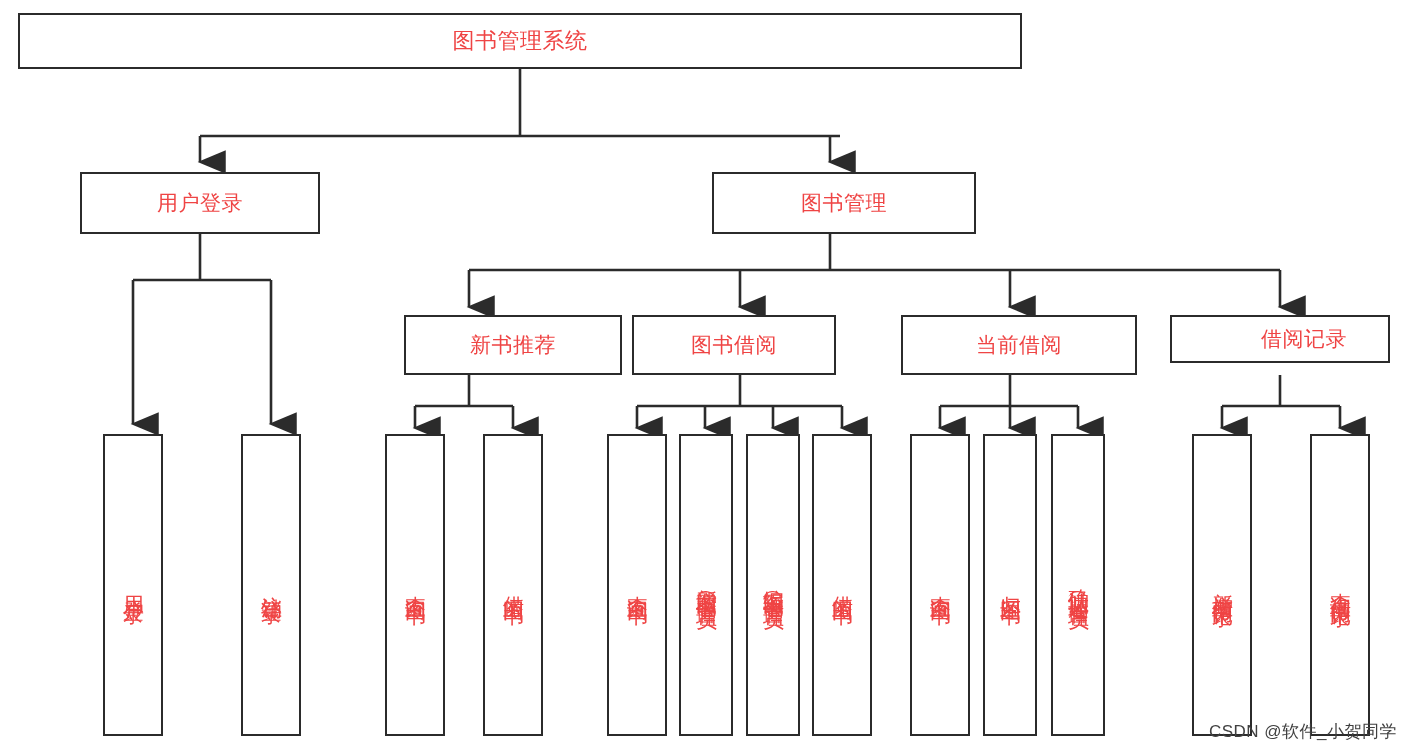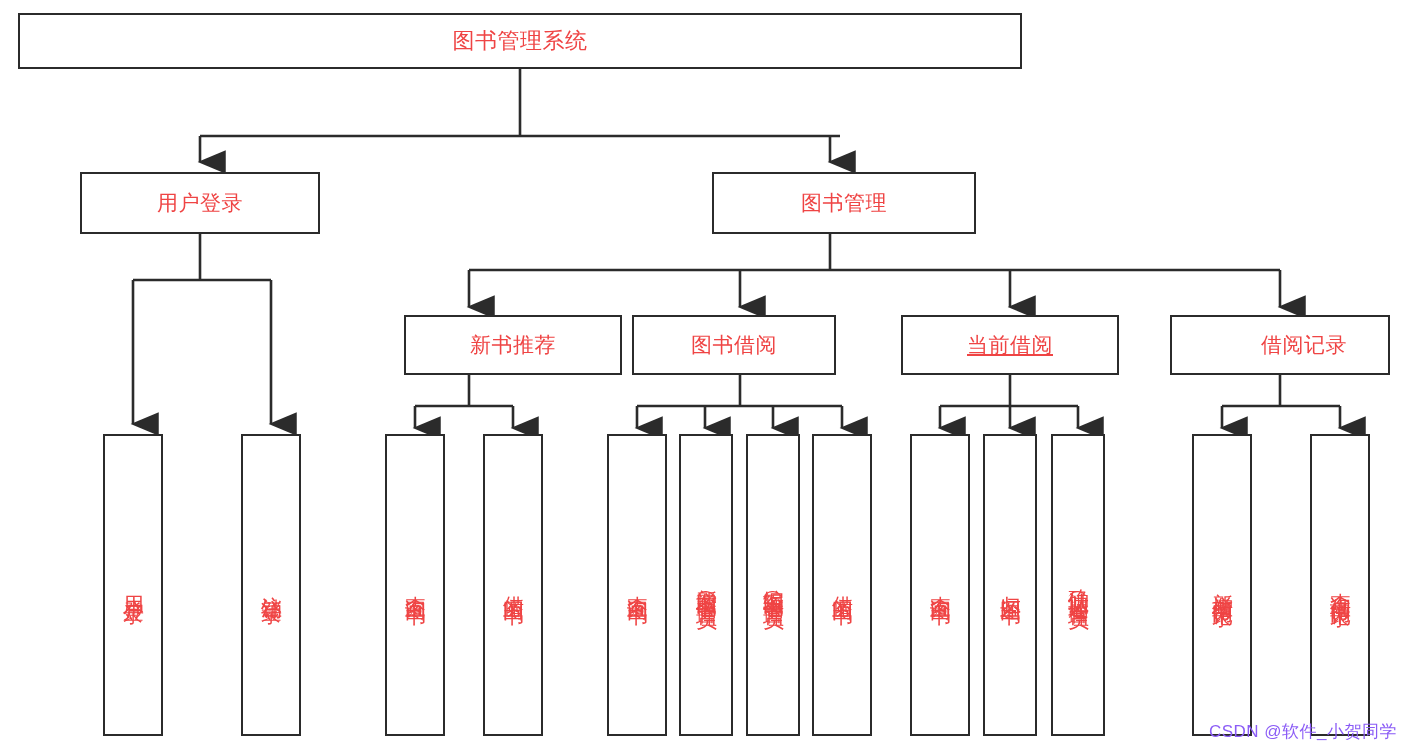--- a/index.html
+++ b/index.html
@@ -57,21 +57,21 @@
     -webkit-writing-mode: vertical-rl;
     letter-spacing: 3px;
     white-space: nowrap;
     display: block;
   }
   #watermark {
     position: absolute;
     right: 8px;
     bottom: 4px;
     font-size: 17px;
-    color: #8b5cf6;
+    color: #404040;
     white-space: nowrap;
     letter-spacing: 0.5px;
     font-family: "Liberation Sans", "DejaVu Sans", sans-serif;
   }
 </style>
 </head>
 <body>
 
 <div id="diagram-root">
 
@@ -136,24 +136,24 @@
   <div class="node horiz" style="left:712px; top:172px; width:264px; height:62px;">
     <span>图书管理</span>
   </div>
 
   <div class="node horiz" style="left:360px; top:315px; width:218px; height:60px;margin-left:44px;">
     <span>新书推荐</span>
   </div>
   <div class="node horiz" style="left:632px; top:315px; width:204px; height:60px;">
     <span>图书借阅</span>
   </div>
-  <div class="node horiz" style="left:901px; top:315px; width:218px; height:60px;text-decoration:underline;">
+  <div class="node horiz" style="left:901px; top:315px; width:236px; height:60px;">
     <span>当前借阅</span>
   </div>
-  <div class="node horiz" style="left:1170px; top:315px; width:220px; height:60px;padding-left:48px;">
+  <div class="node horiz" style="left:1170px; top:315px; width:220px; height:48px;padding-left:48px;">
     <span>借阅记录</span>
   </div>
 
   <div class="node leaf" style="left:103px; top:434px; width:60px; height:302px;">
     <span class="vtext">用户登录</span>
   </div>
   <div class="node leaf" style="left:241px; top:434px; width:60px; height:302px;">
     <span class="vtext">注销登录</span>
   </div>
 

